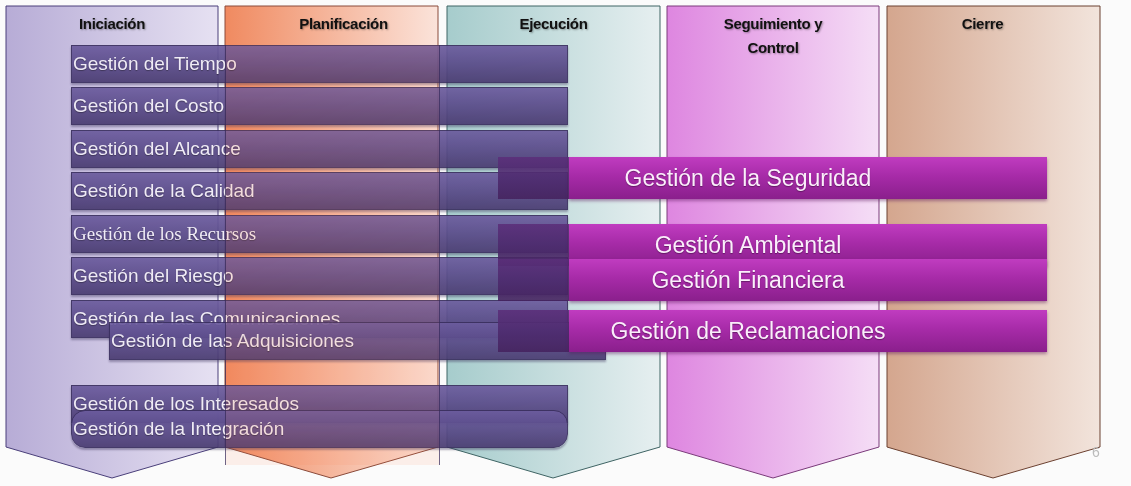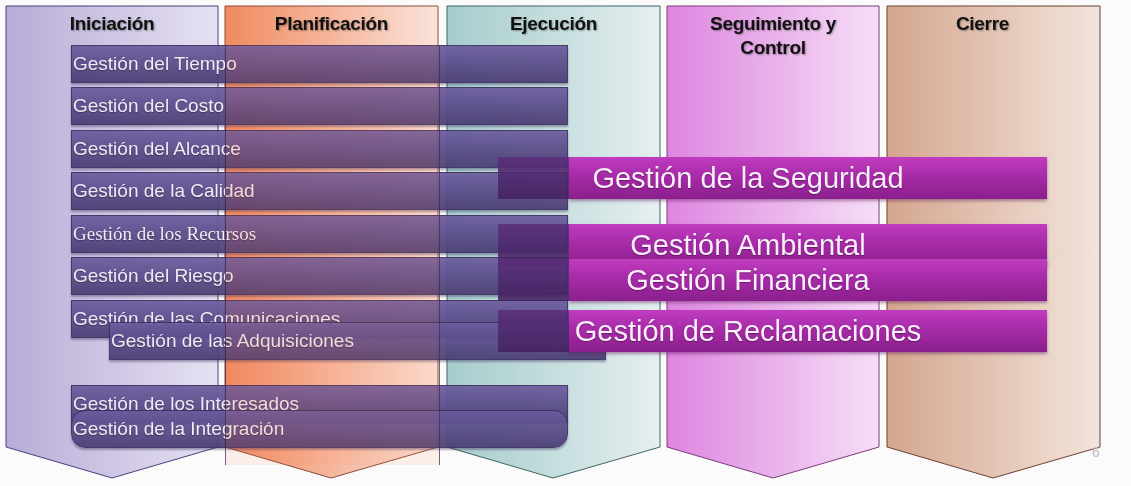--- a/index.html
+++ b/index.html
@@ -4,21 +4,21 @@
 <style>
   html, body { margin:0; padding:0; }
   body {
     width:1131px; height:486px; position:relative; overflow:hidden;
     background:#fbfbfb;
     font-family:"Liberation Sans", "DejaVu Sans", sans-serif;
   }
   svg.cols { position:absolute; left:0; top:0; }
   .col-title {
     position:absolute; top:12px; text-align:center;
-    font-weight:bold; font-size:19px; line-height:24px; color:#111;
+    font-weight:bold; font-size:15px; line-height:24px; color:#111;
     text-shadow: 1px 1px 2px rgba(0,0,0,0.35);
     letter-spacing:-0.3px;
   }
   .pbar {
     position:absolute; left:71px; width:497px; height:38px;
     background:linear-gradient(to bottom, #6c5c9e 0%, #5c4d8c 45%, #4a3c72 100%);
     border:1px solid #3b3060;
     box-sizing:border-box;
     box-shadow: 0 2px 2px rgba(60,50,90,0.45);
     color:#f2eef8; font-size:19px; line-height:36px;
@@ -38,21 +38,21 @@
   }
   .mbar .dark {
     position:absolute; left:0; top:0; width:71px; height:100%;
     background:linear-gradient(to bottom, #5b2f7a 0%, #4d2a6e 50%, #45235f 100%);
     opacity:0.9;
   }
   .mbar .bright {
     position:absolute; left:71px; top:0; right:0; height:100%;
     background:linear-gradient(to bottom, #c03cc0 0%, #a72ba8 45%, #8a1f8c 100%);
     box-shadow: 0 2px 3px rgba(90,20,90,0.45);
-    color:#fbeefb; font-size:29px; line-height:42px;
+    color:#fbeefb; font-size:23px; line-height:42px;
     text-align:center;
   }
   .mbar .bright span { text-shadow:0 1px 1px rgba(0,0,0,0.35); position:relative; left:-60px; }
   .page-num {
     position:absolute; left:1092px; top:444px; font-size:14px; color:#bbb;
   }
 </style>
 </head>
 <body>
 
@@ -80,21 +80,21 @@
       </linearGradient>
   </defs>
   <polygon points="6,6 218,6 218,447 112,478 6,447" fill="url(#g0)" stroke="#4a3f7a" stroke-width="1"></polygon>
   <polygon points="225,6 438,6 438,447 331,478 225,447" fill="url(#g1)" stroke="#8a4a3a" stroke-width="1"></polygon>
   <polygon points="447,6 660,6 660,447 553,478 447,447" fill="url(#g2)" stroke="#3f6464" stroke-width="1"></polygon>
   <polygon points="667,6 879,6 879,447 773,478 667,447" fill="url(#g3)" stroke="#7a3a7a" stroke-width="1"></polygon>
   <polygon points="887,6 1100,6 1100,447 993,478 887,447" fill="url(#g4)" stroke="#6b4030" stroke-width="1"></polygon>
 </svg>
 
 <div class="col-title" style="left:6px;width:212px;">Iniciación</div>
-<div class="col-title" style="left:225px;width:213px;">Planificación</div>
+<div class="col-title" style="left:225px;width:213px;padding-left:12px;">Planificación</div>
 <div class="col-title" style="left:447px;width:213px;">Ejecución</div>
 <div class="col-title" style="left:667px;width:212px;">
   <div>Seguimiento y</div>
   <div>Control</div>
 </div>
 <div class="col-title" style="left:876px;width:213px;">Cierre</div>
 
 <div>
   <div class="pbar" style="top:45px;"><span>Gestión  del Tiempo</span></div>
   <div class="pbar" style="top:87px;"><span>Gestión  del Costo</span></div>

